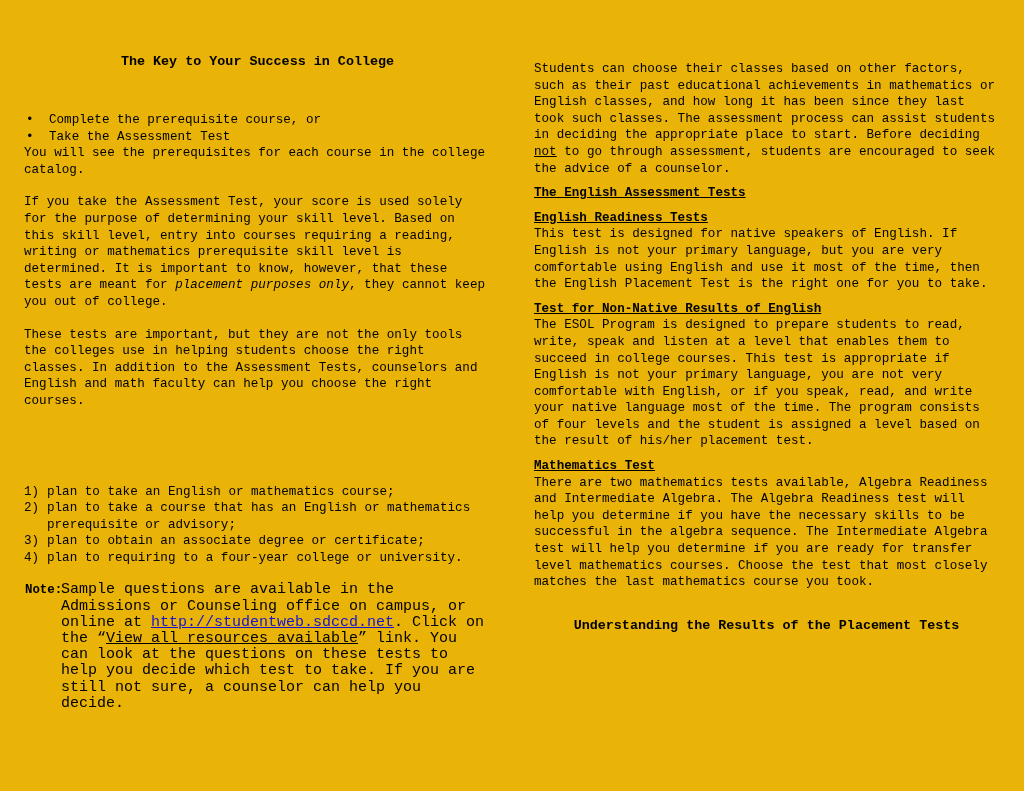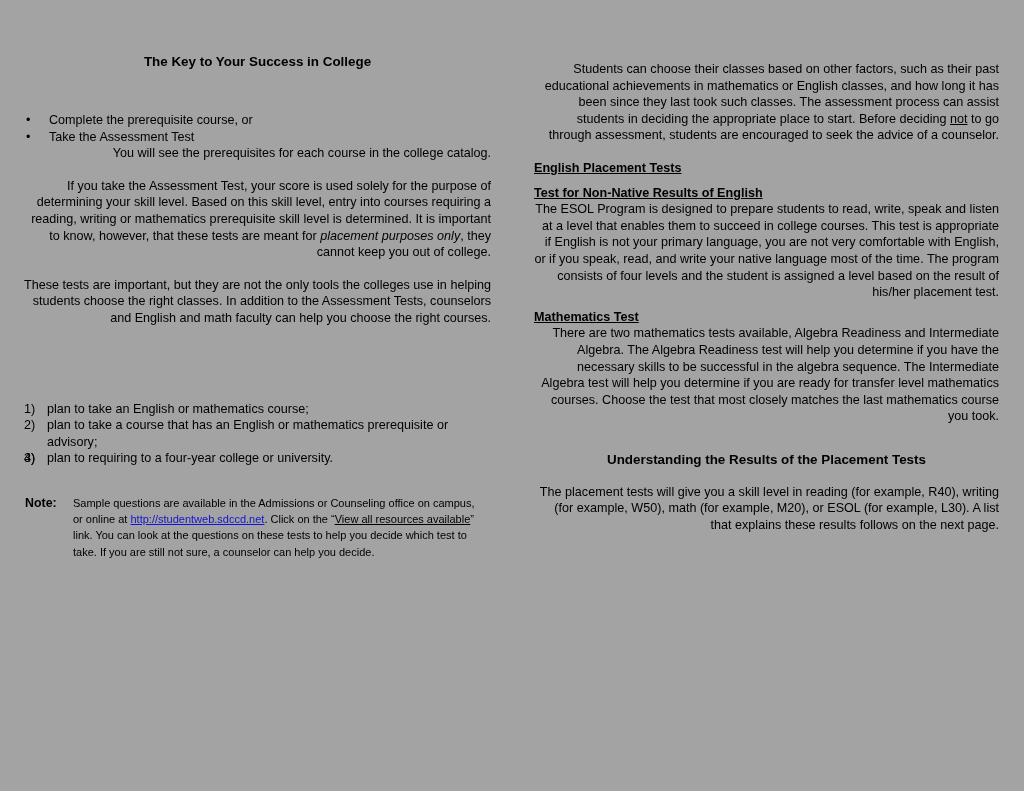--- a/index.html
+++ b/index.html
@@ -11,39 +11,40 @@
     width: 1024px;
     height: 791px;
     font-family: "Liberation Sans", sans-serif;
     color: #000000;
     position: relative;
     overflow: hidden;
   }
   .page {
     position: absolute;
     inset: 0;
-    background: #a3a3a3;
+    background: #eab308;
+    font-family: Liberation Mono, monospace;
   }
   .col {
     position: absolute;
     top: 0;
   }
   .col-left {
     left: 24px;
     width: 467px;
   }
   .col-right {
     left: 534px;
     width: 465px;
   }
   .p {
     font-size: 12.6px;
     line-height: 16.6px;
     margin: 0;
-    text-align: right;
+    text-align: left;
   }
   .gap-sm { height: 8px; }
   .gap-md { height: 16px; }
   .gap-lg { height: 26px; }
   .gap-xl { height: 40px; }
   .title {
     font-size: 13.4px;
     font-weight: bold;
     text-align: center;
     line-height: 17px;
@@ -96,23 +97,23 @@
   }
   .note-label {
     position: absolute;
     left: 0;
     top: 0;
     font-size: 12.4px;
     font-weight: bold;
     line-height: 16.2px;
   }
   .note-body {
-    font-size: 11px;
+    font-size: 15px;
     line-height: 16.2px;
-    margin: 12px;
+    margin: 0;
   }
   .ital { font-style: italic; }
   .uline { text-decoration: underline; }
   a.weblink {
     color: #1414d2;
     text-decoration: underline;
   }
   .top-left-start { padding-top: 53px; }
   .top-right-start { padding-top: 61px; }
 </style>
@@ -165,20 +166,21 @@
       <li>
         <span class="num">1)</span>
         <span>plan to take an English or mathematics course;</span>
       </li>
       <li>
         <span class="num">2)</span>
         <span>plan to take a course that has an English or mathematics prerequisite or advisory;</span>
       </li>
       <li>
         <span class="num">3)</span>
+        <span>plan to obtain an associate degree or certificate;</span>
       </li>
       <li>
         <span class="num">4)</span>
         <span>plan to requiring to a four-year college or university.</span>
       </li>
     </ol>
 
     <div class="gap-md"></div>
 
     <div class="note-block">
@@ -187,37 +189,38 @@
     </div>
   </div>
 
   <div class="col col-right">
     <div class="top-right-start"></div>
 
     <p class="p"><span>Students can choose their classes based on other factors, such as their past educational achievements in mathematics or English classes, and how long it has been since they last took such classes.  The assessment process can assist students in deciding the appropriate place to start.  Before deciding </span><span class="uline">not</span><span> to go through assessment, students are encouraged to seek the advice of a counselor.</span></p>
 
     <div class="gap-sm"></div>
 
-
-    <div class="gap-sm"></div>
-
-    <h3 class="subhead">English Placement Tests</h3>
+    <h3 class="subhead">The English Assessment Tests</h3>
+
+    <div class="gap-sm"></div>
+
+    <h3 class="subhead">English Readiness Tests</h3>
+    <p class="p">This test is designed for native speakers of English.  If English is not your primary language, but you are very comfortable using English and use it most of the time, then the English Placement Test is the right one for you to take.</p>
 
     <div class="gap-sm"></div>
 
     <h3 class="subhead">Test for Non-Native Results of English</h3>
     <p class="p">The ESOL Program is designed to prepare students to read, write, speak and listen at a level that enables them to succeed in college courses.  This test is appropriate if English is not your primary language, you are not very comfortable with English, or if you speak, read, and write your native language most of the time.  The program consists of four levels and the student is assigned a level based on the result of his/her placement test.</p>
 
     <div class="gap-sm"></div>
 
     <h3 class="subhead">Mathematics Test</h3>
     <p class="p">There are two mathematics tests available, Algebra Readiness and Intermediate Algebra.  The Algebra Readiness test will help you determine if you have the necessary skills to be successful in the algebra sequence.  The Intermediate Algebra test will help you determine if you are ready for transfer level mathematics courses.  Choose the test that most closely matches the last mathematics course you took.</p>
 
     <div class="gap-lg"></div>
 
     <h2 class="title">Understanding the Results of the Placement Tests</h2>
 
     <div class="gap-md"></div>
 
-    <p class="p">The placement tests will give you a skill level in reading (for example, R40), writing (for example, W50), math (for example, M20), or ESOL (for example, L30).  A list that explains these results follows on the next page.</p>
   </div>
 
 </div>
 
 </body></html>

